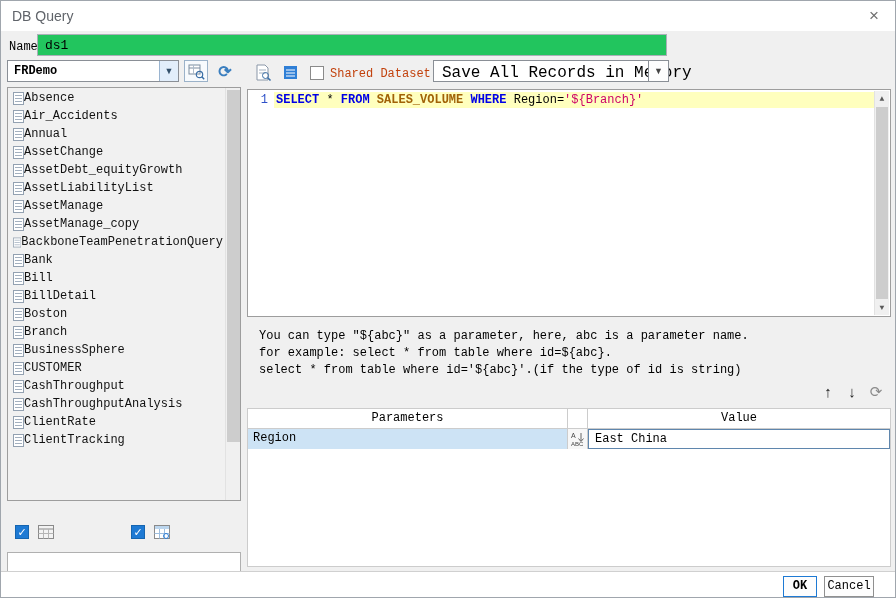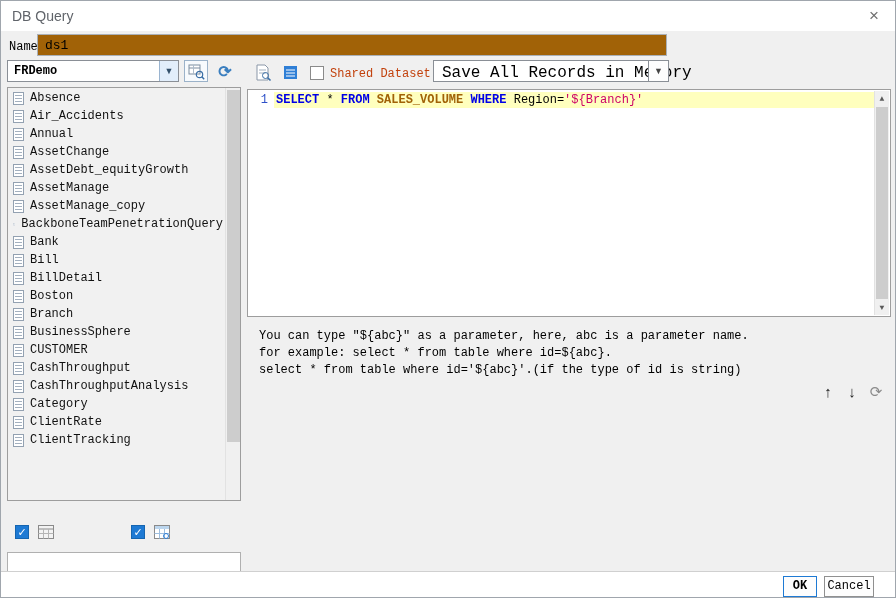--- a/index.html
+++ b/index.html
@@ -7,33 +7,33 @@
   .mono{font-family:"Liberation Mono","DejaVu Sans Mono",monospace;}
   #window{position:relative;width:896px;height:598px;background:#f0f0f0;border:1px solid #a0a6ad;font-family:"Liberation Sans",sans-serif;overflow:hidden;}
 
   
   #titlebar{position:absolute;left:0;top:0;right:0;height:30px;background:#ffffff;}
   #dialog-title{position:absolute;left:11px;top:7px;font-size:14px;color:#60646a;}
   #close-btn{position:absolute;right:10px;top:4px;width:22px;height:22px;font-size:17px;line-height:22px;text-align:center;color:#707070;cursor:pointer;}
 
   
   #name-label{position:absolute;left:8px;top:39px;font-size:12px;color:#000;}
-  #name-input{position:absolute;left:36px;top:33px;width:630px;height:22px;background:#a16207;border:1px solid #aab0b7;}
+  #name-input{position:absolute;left:36px;top:33px;width:630px;height:22px;background:#22c55e;border:1px solid #aab0b7;}
   #name-value{position:absolute;left:7px;top:3px;font-size:13px;color:#000;}
 
   
   #db-select{position:absolute;left:6px;top:59px;width:172px;height:22px;background:#fff;border:1px solid #8a8f96;}
   #db-select-value{position:absolute;left:6px;top:3px;font-size:12px;font-weight:bold;color:#000;}
   #db-select-arrow{position:absolute;right:0;top:0;width:19px;height:20px;background:#e2eefb;border-left:1px solid #9ab4d0;text-align:center;font-size:9px;line-height:20px;color:#33506b;}
   #search-table-btn{position:absolute;left:183px;top:59px;width:24px;height:22px;border:1px solid #9bb2c9;background:#f7fafd;display:flex;align-items:center;justify-content:center;}
   #refresh-btn{position:absolute;left:212px;top:59px;width:24px;height:22px;display:flex;align-items:center;justify-content:center;font-size:16px;font-weight:bold;color:#3a7ebf;}
 
   
   #table-list{position:absolute;left:6px;top:86px;width:234px;height:414px;background:#f1f1f1;border:1px solid #9d9d9d;overflow:hidden;padding:1px 17px 0 0;}
-  .list-item{height:18px;display:flex;align-items:center;gap:6px;padding-left:5px;cursor:default;}
+  .list-item{height:18px;display:flex;align-items:center;gap:0;padding-left:5px;cursor:default;}
   .li-label{font-family:"Liberation Mono","DejaVu Sans Mono",monospace;font-size:12px;color:#111;white-space:nowrap;}
   #list-scrollbar{position:absolute;left:224px;top:87px;width:15px;height:412px;background:#f0f0f0;border-left:1px solid #e2e2e2;}
   #list-thumb{position:absolute;left:1px;top:2px;width:13px;height:352px;background:#cdcdcd;}
 
   
   .checkbox{position:absolute;width:14px;height:14px;font-size:11px;line-height:13px;text-align:center;}
   .checked{background:var(--accent,#1e7ad4);border:1px solid #1565b0;color:#fff;}
   .unchecked{background:#fff;border:1px solid #8a8a8a;}
   #cb-tables{left:14px;top:524px;}
   #icon-tables{position:absolute;left:37px;top:524px;}
@@ -174,20 +174,29 @@
         </svg>
         <span class="li-label">AssetDebt_equityGrowth</span>
       </div>
       <div class="list-item">
         <svg width="11" height="13" viewBox="0 0 11 13">
           <rect x="0.5" y="0.5" width="10" height="12" fill="#fff" stroke="#93a1b1"></rect>
           <line x1="2" y1="3.5" x2="9" y2="3.5" stroke="#a3b0bf"></line>
           <line x1="2" y1="6.5" x2="9" y2="6.5" stroke="#a3b0bf"></line>
           <line x1="2" y1="9.5" x2="9" y2="9.5" stroke="#a3b0bf"></line>
         </svg>
+        <span class="li-label">AssetLiabilityList</span>
+      </div>
+      <div class="list-item">
+        <svg width="11" height="13" viewBox="0 0 11 13">
+          <rect x="0.5" y="0.5" width="10" height="12" fill="#fff" stroke="#93a1b1"></rect>
+          <line x1="2" y1="3.5" x2="9" y2="3.5" stroke="#a3b0bf"></line>
+          <line x1="2" y1="6.5" x2="9" y2="6.5" stroke="#a3b0bf"></line>
+          <line x1="2" y1="9.5" x2="9" y2="9.5" stroke="#a3b0bf"></line>
+        </svg>
         <span class="li-label">AssetManage</span>
       </div>
       <div class="list-item">
         <svg width="11" height="13" viewBox="0 0 11 13">
           <rect x="0.5" y="0.5" width="10" height="12" fill="#fff" stroke="#93a1b1"></rect>
           <line x1="2" y1="3.5" x2="9" y2="3.5" stroke="#a3b0bf"></line>
           <line x1="2" y1="6.5" x2="9" y2="6.5" stroke="#a3b0bf"></line>
           <line x1="2" y1="9.5" x2="9" y2="9.5" stroke="#a3b0bf"></line>
         </svg>
         <span class="li-label">AssetManage_copy</span>
@@ -274,29 +283,20 @@
         <span class="li-label">CashThroughput</span>
       </div>
       <div class="list-item">
         <svg width="11" height="13" viewBox="0 0 11 13">
           <rect x="0.5" y="0.5" width="10" height="12" fill="#fff" stroke="#93a1b1"></rect>
           <line x1="2" y1="3.5" x2="9" y2="3.5" stroke="#a3b0bf"></line>
           <line x1="2" y1="6.5" x2="9" y2="6.5" stroke="#a3b0bf"></line>
           <line x1="2" y1="9.5" x2="9" y2="9.5" stroke="#a3b0bf"></line>
         </svg>
         <span class="li-label">CashThroughputAnalysis</span>
-      </div>
-      <div class="list-item">
-        <svg width="11" height="13" viewBox="0 0 11 13">
-          <rect x="0.5" y="0.5" width="10" height="12" fill="#fff" stroke="#93a1b1"></rect>
-          <line x1="2" y1="3.5" x2="9" y2="3.5" stroke="#a3b0bf"></line>
-          <line x1="2" y1="6.5" x2="9" y2="6.5" stroke="#a3b0bf"></line>
-          <line x1="2" y1="9.5" x2="9" y2="9.5" stroke="#a3b0bf"></line>
-        </svg>
-        <span class="li-label">Category</span>
       </div>
       <div class="list-item">
         <svg width="11" height="13" viewBox="0 0 11 13">
           <rect x="0.5" y="0.5" width="10" height="12" fill="#fff" stroke="#93a1b1"></rect>
           <line x1="2" y1="3.5" x2="9" y2="3.5" stroke="#a3b0bf"></line>
           <line x1="2" y1="6.5" x2="9" y2="6.5" stroke="#a3b0bf"></line>
           <line x1="2" y1="9.5" x2="9" y2="9.5" stroke="#a3b0bf"></line>
         </svg>
         <span class="li-label">ClientRate</span>
       </div>
@@ -379,19 +379,42 @@
   <div id="help-block" class="mono">
       <div class="help-line">You can type "${abc}" as a parameter, here, abc is a parameter name.</div>
       <div class="help-line">for example: select * from table where id=${abc}.</div>
       <div class="help-line">select * from table where id='${abc}'.(if the type of id is string)</div>
     </div>
 
   <div id="param-up" class="order-btn">↑</div>
   <div id="param-down" class="order-btn">↓</div>
   <div id="param-refresh" class="order-btn">⟳</div>
 
+  <div id="params-area">
+    <div id="params-header">
+      <div id="ph-name" class="ph-cell mono">Parameters</div>
+      <div id="ph-type" class="ph-cell"></div>
+      <div id="ph-value" class="ph-cell mono">Value</div>
+    </div>
+    <div id="param-rows">
+        <div class="param-row">
+          <div class="pcell pname mono">Region</div>
+          <div class="pcell ptype">
+            <svg width="16" height="16" viewBox="0 0 16 16">
+              <text x="1" y="7" font-size="7" fill="#444">A</text>
+              <path d="M11 2 v8" stroke="#666" fill="none"></path>
+              <path d="M8.5 7.5 L11 10.5 L13.5 7.5" fill="none" stroke="#666"></path>
+              <text x="1" y="15" font-size="6" fill="#444">ABC</text>
+            </svg>
+          </div>
+          <div class="pcell pvalue">
+            <div class="pvalue-input mono">East China</div>
+          </div>
+        </div>
+      </div>
+  </div>
 
   <div id="footer">
     <div id="ok-btn" class="btn mono">OK</div>
     <div id="cancel-btn" class="btn mono">Cancel</div>
   </div>
 
 </div>
 
 </body></html>

